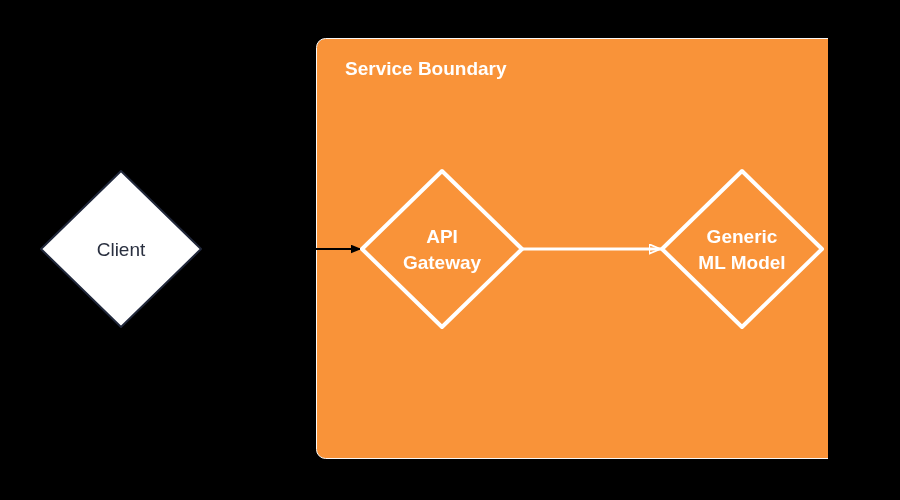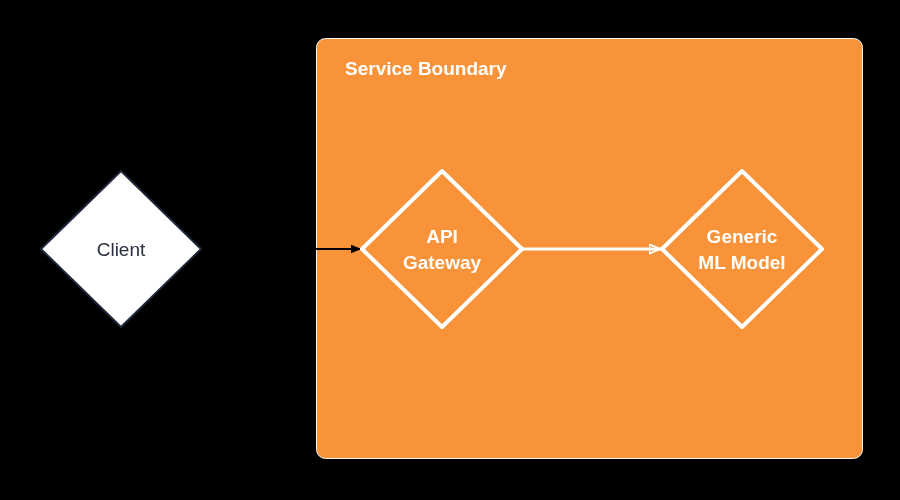--- a/index.html
+++ b/index.html
@@ -2,21 +2,21 @@
 <html><head>
 <meta charset="utf-8">
 <style>
   html, body {
     margin: 0;
     padding: 0;
     background: #000000;
   }
   #canvas {
     position: relative;
-    width: 900px;
+    width: 828px;
     height: 500px;
     background: #000000;
     overflow: hidden;
     font-family: "Liberation Sans", sans-serif;
   }
   #diagram-svg {
     position: absolute;
     left: 0;
     top: 0;
     width: 900px;

